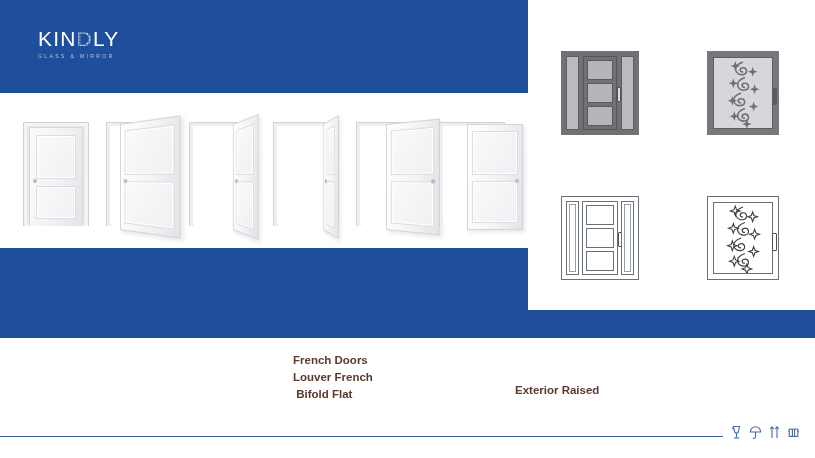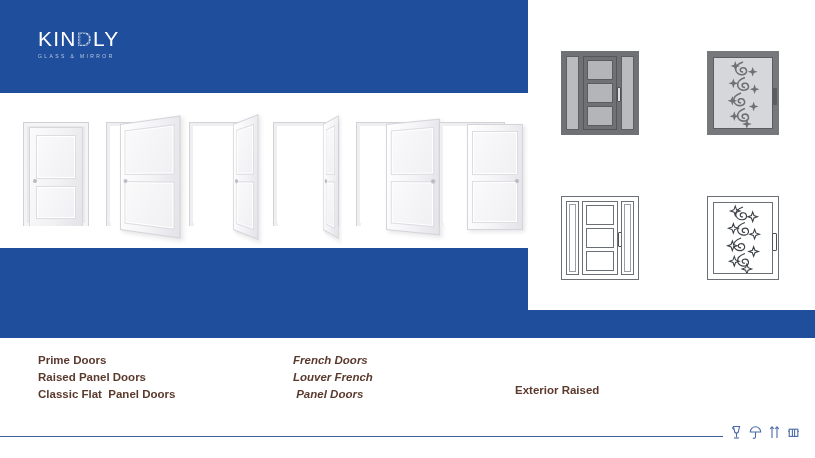--- a/index.html
+++ b/index.html
@@ -163,21 +163,21 @@
 
   .scroll-svg { position: absolute; inset: 0; width: 100%; height: 100%; }
 
   
   .lists {
     position: absolute; left: 0; top: 352px;
     width: 815px; height: 70px;
   }
   .col { position: absolute; top: 0; }
   .col.c1 { left: 38px; }
-  .col.c2 { left: 293px; font-style: italic; }
+  .col.c2 { left: 293px; }
   .col.c3 { left: 515px; top: 30px; }
   .col li {
     list-style: none;
     font-size: 11.5px; font-weight: bold;
     color: var(--ink);
     line-height: 17px;
     white-space: pre;
   }
 
   
@@ -367,29 +367,24 @@
               </g>
           </g>
         </svg>
       </div>
       <div class="hdl"></div>
     </div>
 
   </div>
 
   <div class="lists">
-    <ul class="col c1">
-      <li>Prime Doors</li>
-      <li>Raised Panel Doors</li>
-      <li>Classic Flat  Panel Doors</li>
-    </ul>
     <ul class="col c2">
       <li>French Doors</li>
       <li>Louver French</li>
-      <li> Panel Doors</li>
+      <li> Bifold Flat</li>
     </ul>
     <ul class="col c3">
       <li>Exterior Raised</li>
     </ul>
   </div>
 
   <div class="rule"></div>
   <div class="icons">
 
     <svg width="13" height="15" viewBox="0 0 13 15">

